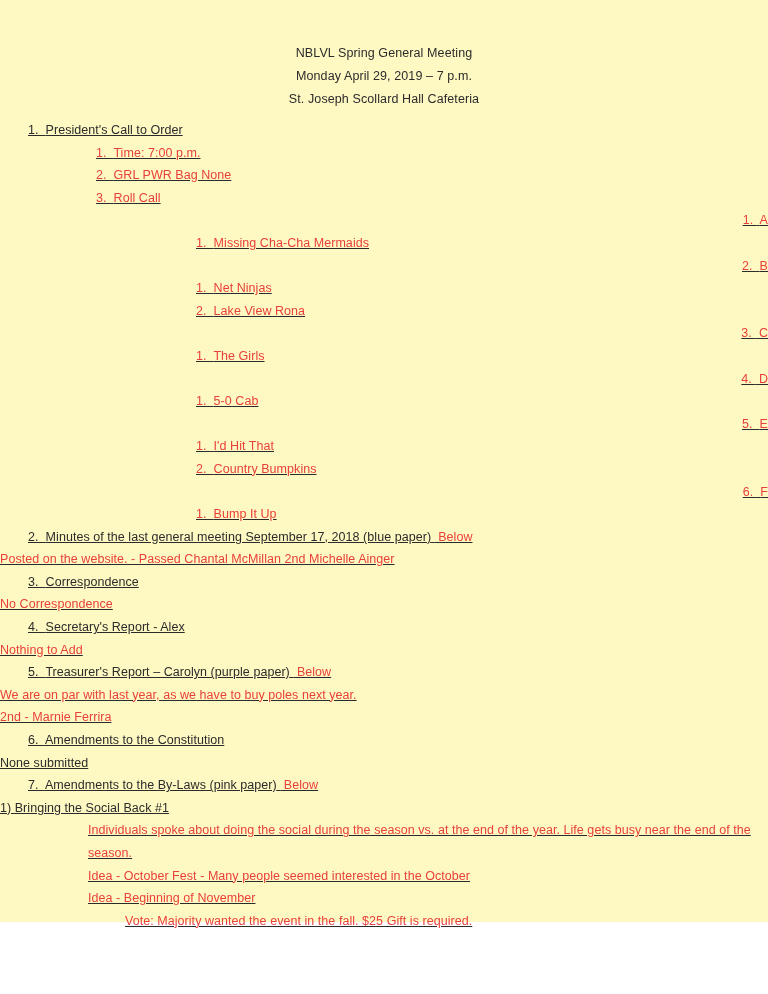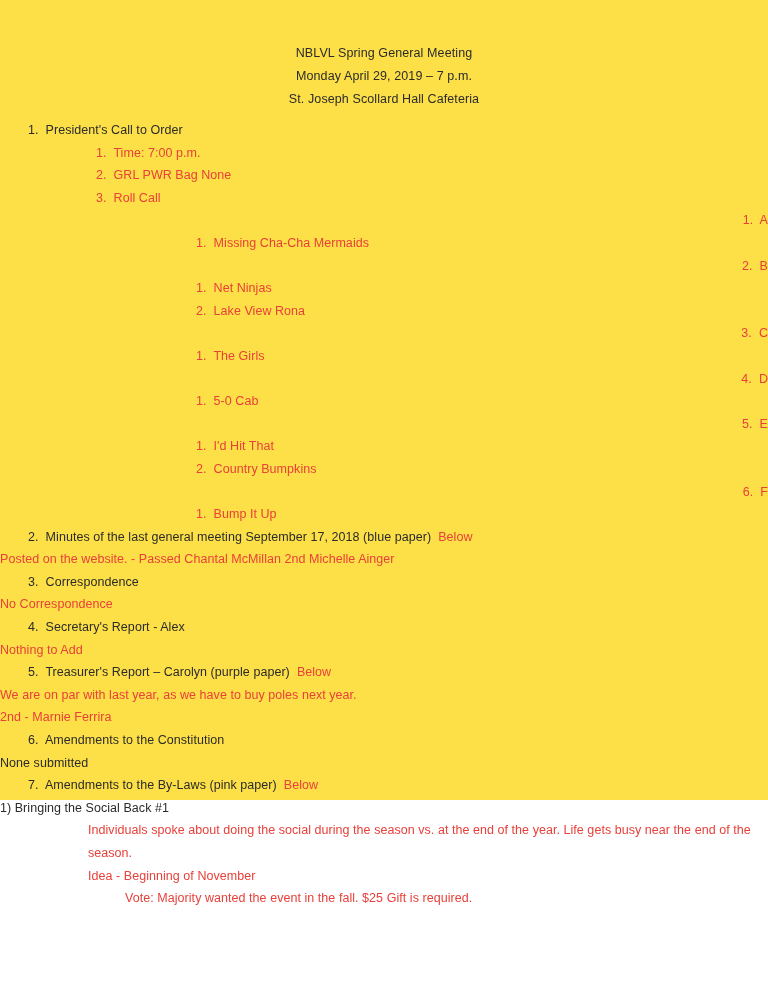--- a/index.html
+++ b/index.html
@@ -11,41 +11,42 @@
   body {
     width: 768px;
     height: 994px;
     font-family: "Liberation Sans", sans-serif;
     color: #2b2b2b;
     overflow: hidden;
   }
   .page {
     position: relative;
     width: 768px;
-    height: 800px;
-    background: #fde047;
+    height: 922px;
+    background: #fef9c3;
     box-sizing: border-box;
     padding: 0;
   }
 
   
   .doc-header {
     padding-top: 42px;
     text-align: center;
   }
   .doc-header .hline {
     font-size: 12.5px;
     line-height: 23px;
     color: #2b2b2b;
     letter-spacing: 0.1px;
   }
 
   
   .outline {
     margin-top: 8px;
+    text-decoration: underline;
   }
   .row {
     font-size: 12.5px;
     line-height: 22.6px;
     letter-spacing: 0.05px;
     white-space: normal;
     color: #2b2b2b;
   }
   .row.red { color: #e8403a; }
 
@@ -194,17 +195,18 @@
     </div>
     <div class="row note-1">None submitted</div>
 
     <div class="row lvl-1">
       <span class="marker">7.&nbsp;</span>
       <span class="txt">Amendments to the By-Laws (pink paper)</span>
       <span class="suffix-red">&nbsp;Below</span>
     </div>
     <div class="row note-1">1) Bringing the Social Back #1</div>
     <div class="row red para">Individuals spoke about doing the social during the season vs. at the end of the year. Life gets busy near the end of the season.</div>
+    <div class="row red note-2">Idea - October Fest - Many people seemed interested in the October</div>
     <div class="row red note-2">Idea - Beginning of November</div>
     <div class="row red note-3">Vote: Majority wanted the event in the fall. $25 Gift is required.</div>
 
   </div>
 </div>
 
 </body></html>

